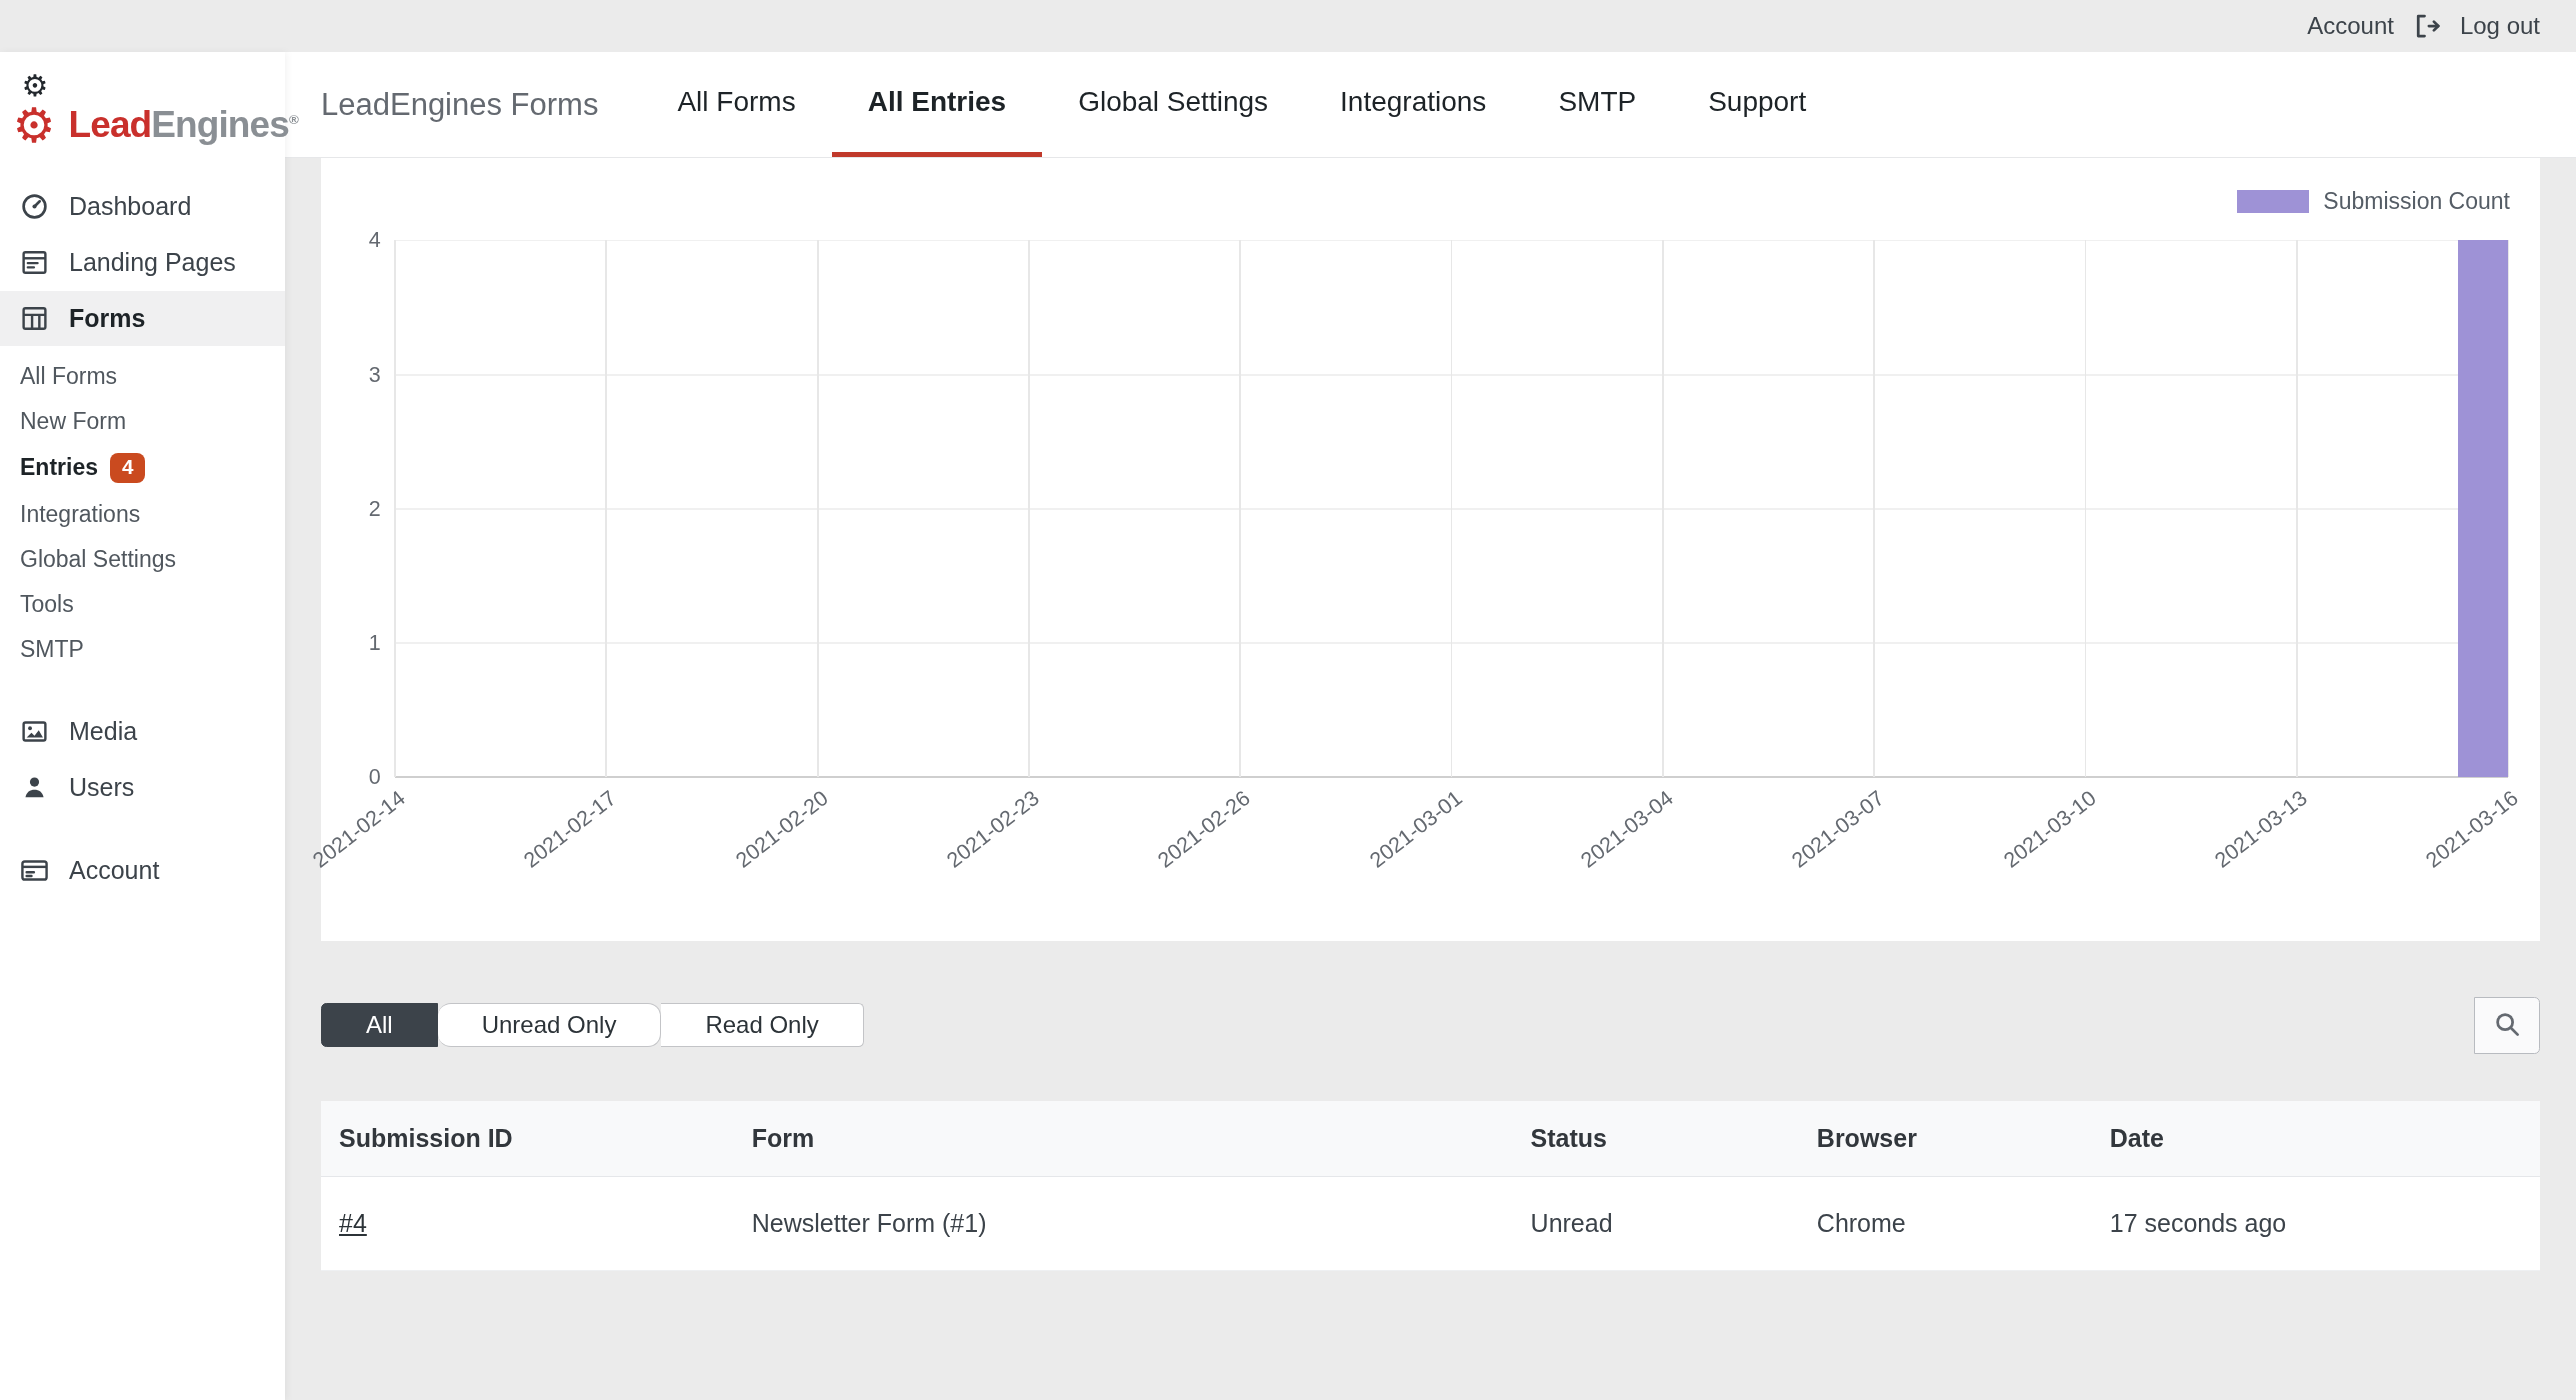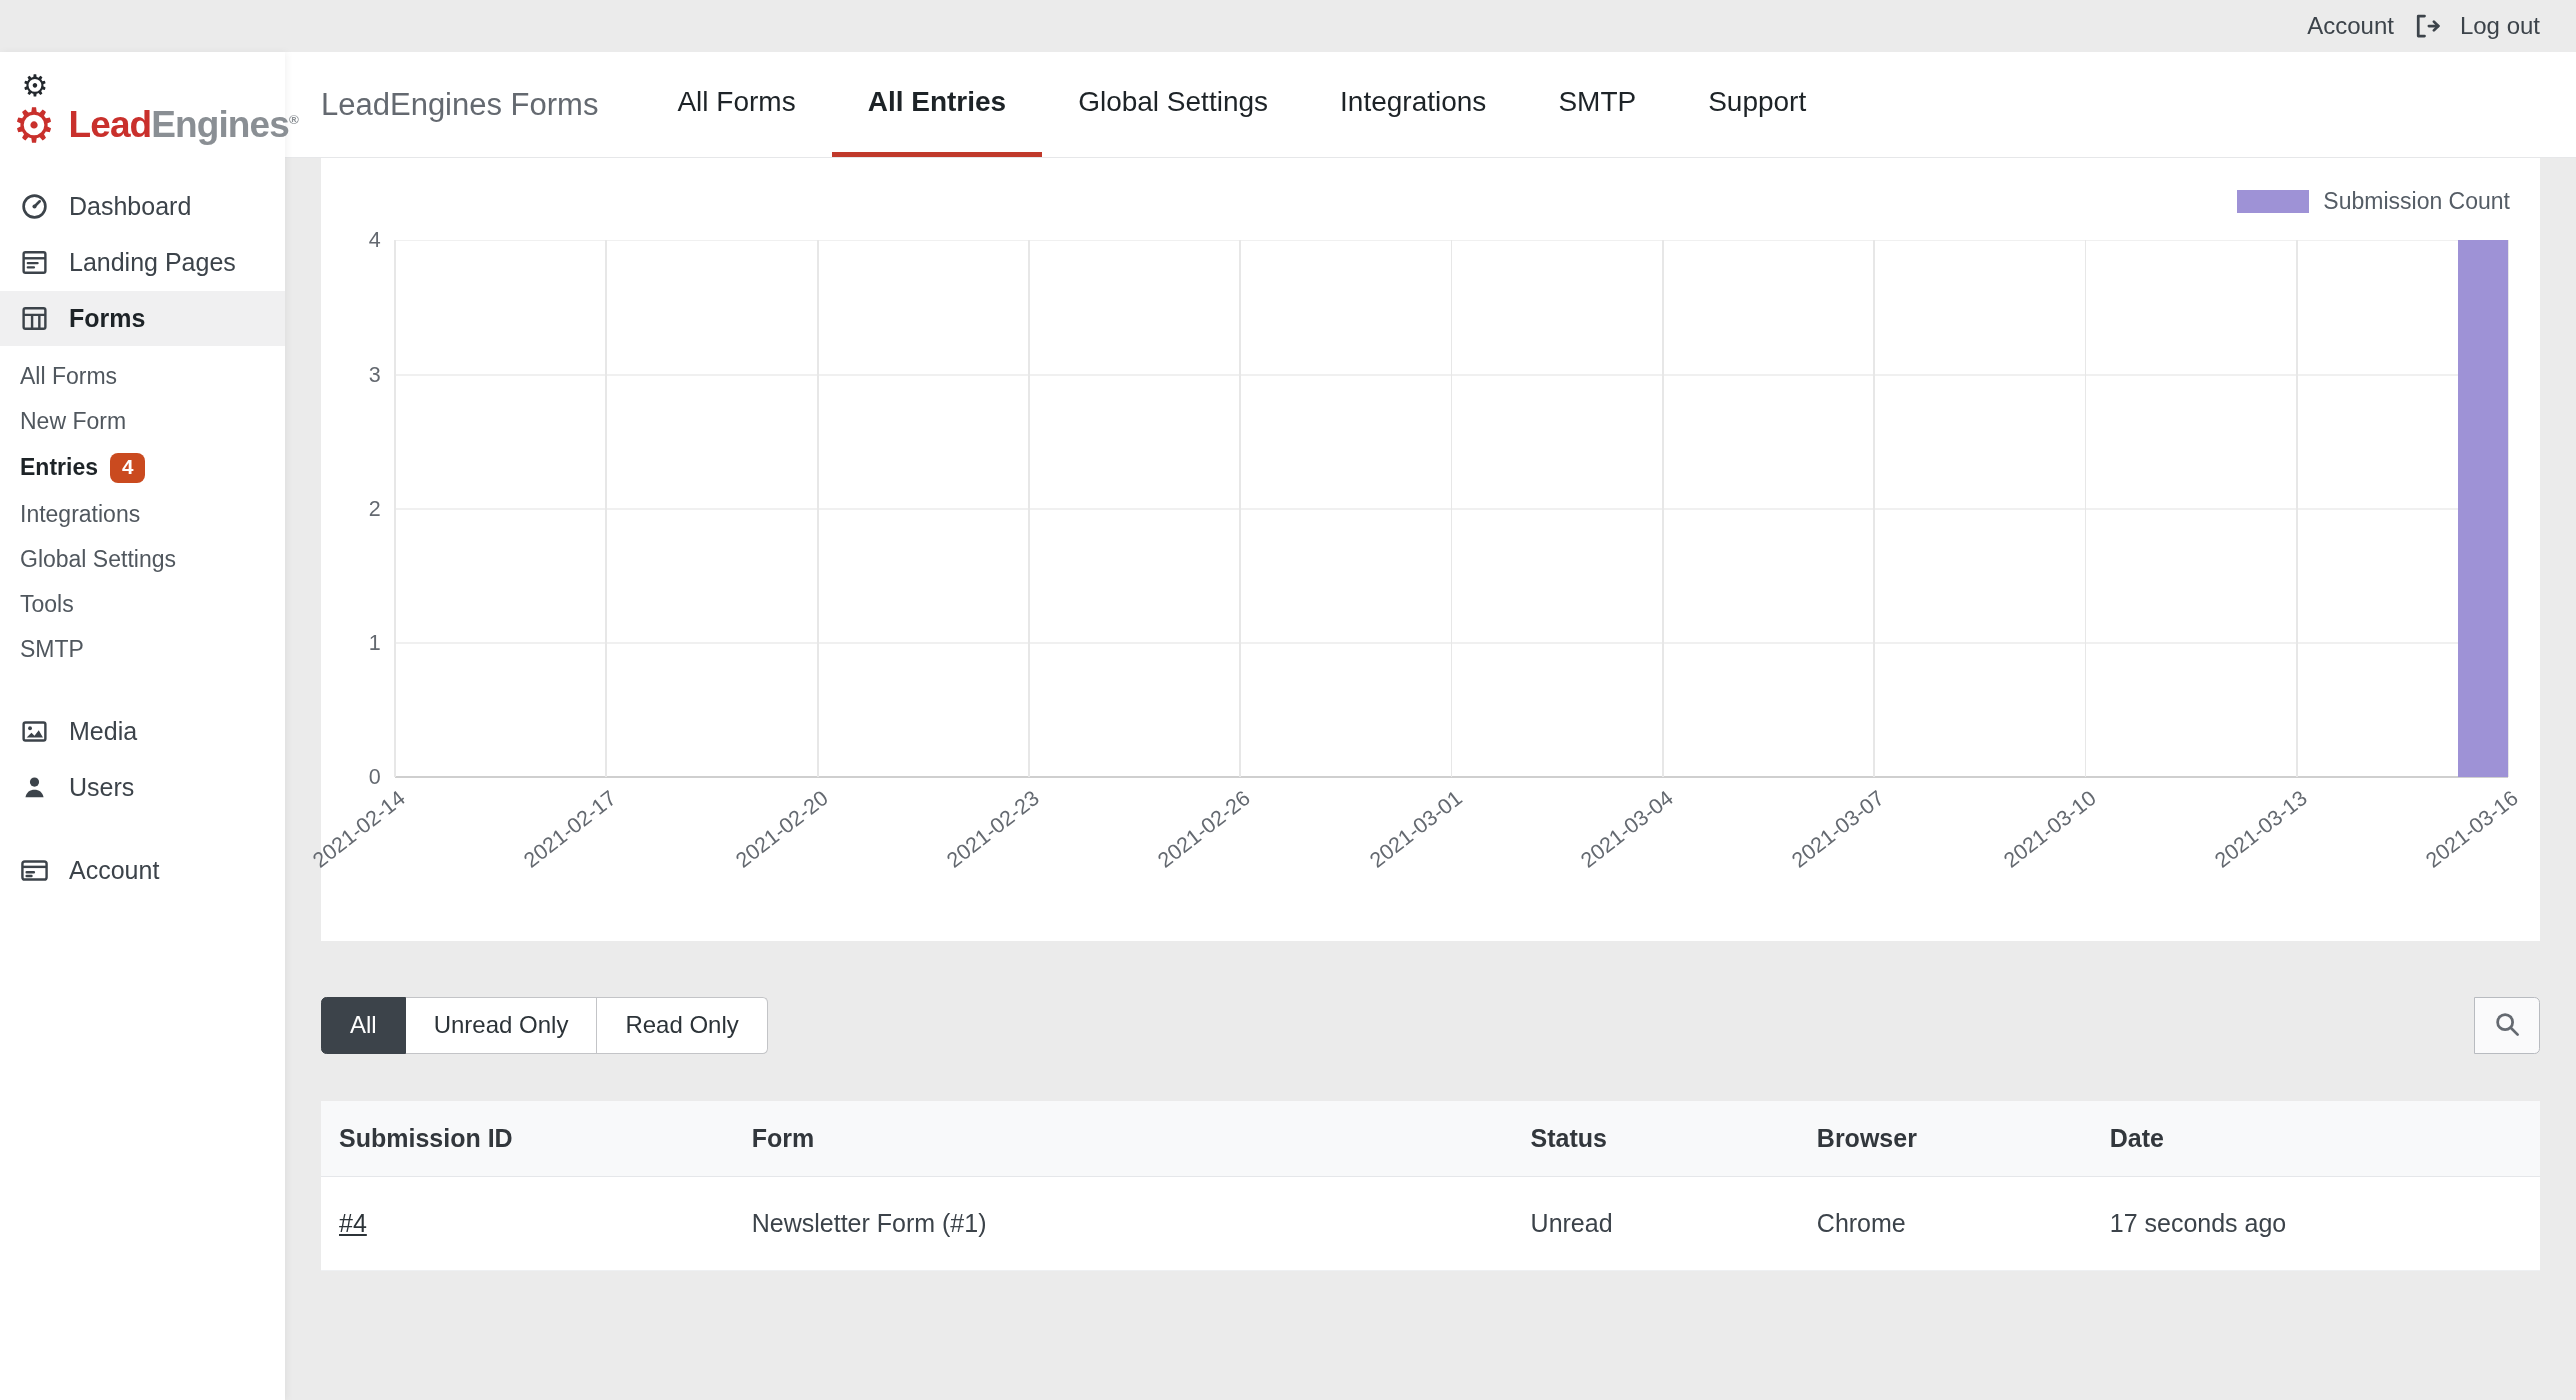--- a/index.html
+++ b/index.html
@@ -66,22 +66,22 @@
   .gridline-h { position: absolute; left: 0; right: 0; height: 1.8px; background: #f0f0f0; }
   .gridline-h.axis { background: #cfcfcf; }
   .y-label { position: absolute; right: calc(100% + 14.3px); font-size: 21.5px; color: #646970; }
   .x-anchor { position: absolute; top: calc(100% + 9px); width: 0; }
   .x-anchor span { position: absolute; right: 0; top: 0; transform: rotate(-38deg); transform-origin: right top; white-space: nowrap; font-size: 21.5px; color: #646970; }
   .bar { position: absolute; bottom: 0; }
 
   
   .filter-row { display: flex; justify-content: space-between; align-items: center; margin-top: 56px; }
   .filter-group { display: inline-flex; }
-  .filter-btn { height: 57px; display: flex; align-items: center; padding: 0 28px; font-size: 24px; font-family: inherit; background: #fff; border: 0.9px solid #c3c4c7; color: #2c3338; cursor: pointer; }
-  .filter-btn + .filter-btn { border-left: none; }
+  .filter-btn { height: 44px; display: flex; align-items: center; padding: 0 44px; font-size: 24px; font-family: inherit; background: #fff; border: 0.9px solid #c3c4c7; color: #2c3338; cursor: pointer; }
+  .filter-btn + .filter-btn { border-left: none; border-radius: 13px; }
   .filter-btn:first-child { border-radius: 5.4px 0 0 5.4px; }
   .filter-btn:last-child { border-radius: 0 5.4px 5.4px 0; }
   .filter-btn.active { background: var(--dark-btn); border-color: var(--dark-btn); color: #fff; }
   .search-group { display: flex; }
   .search-input { width: 296px; height: 57px; border: 0.9px solid #b8bbc0; border-right: none; border-radius: 5.4px 0 0 5.4px; padding: 0 20px; font-size: 24px; font-family: inherit; color: #2c3338; background: #fff; outline: none; }
   .search-input::placeholder { color: #94999e; }
   .search-btn { width: 66px; height: 57px; border: 0.9px solid #b8bbc0; border-radius: 0 5.4px 5.4px 0; background: #fafafb; display: flex; align-items: center; justify-content: center; color: #646970; cursor: pointer; }
   .search-btn svg { width: 30px; height: 30px; }
 
   

